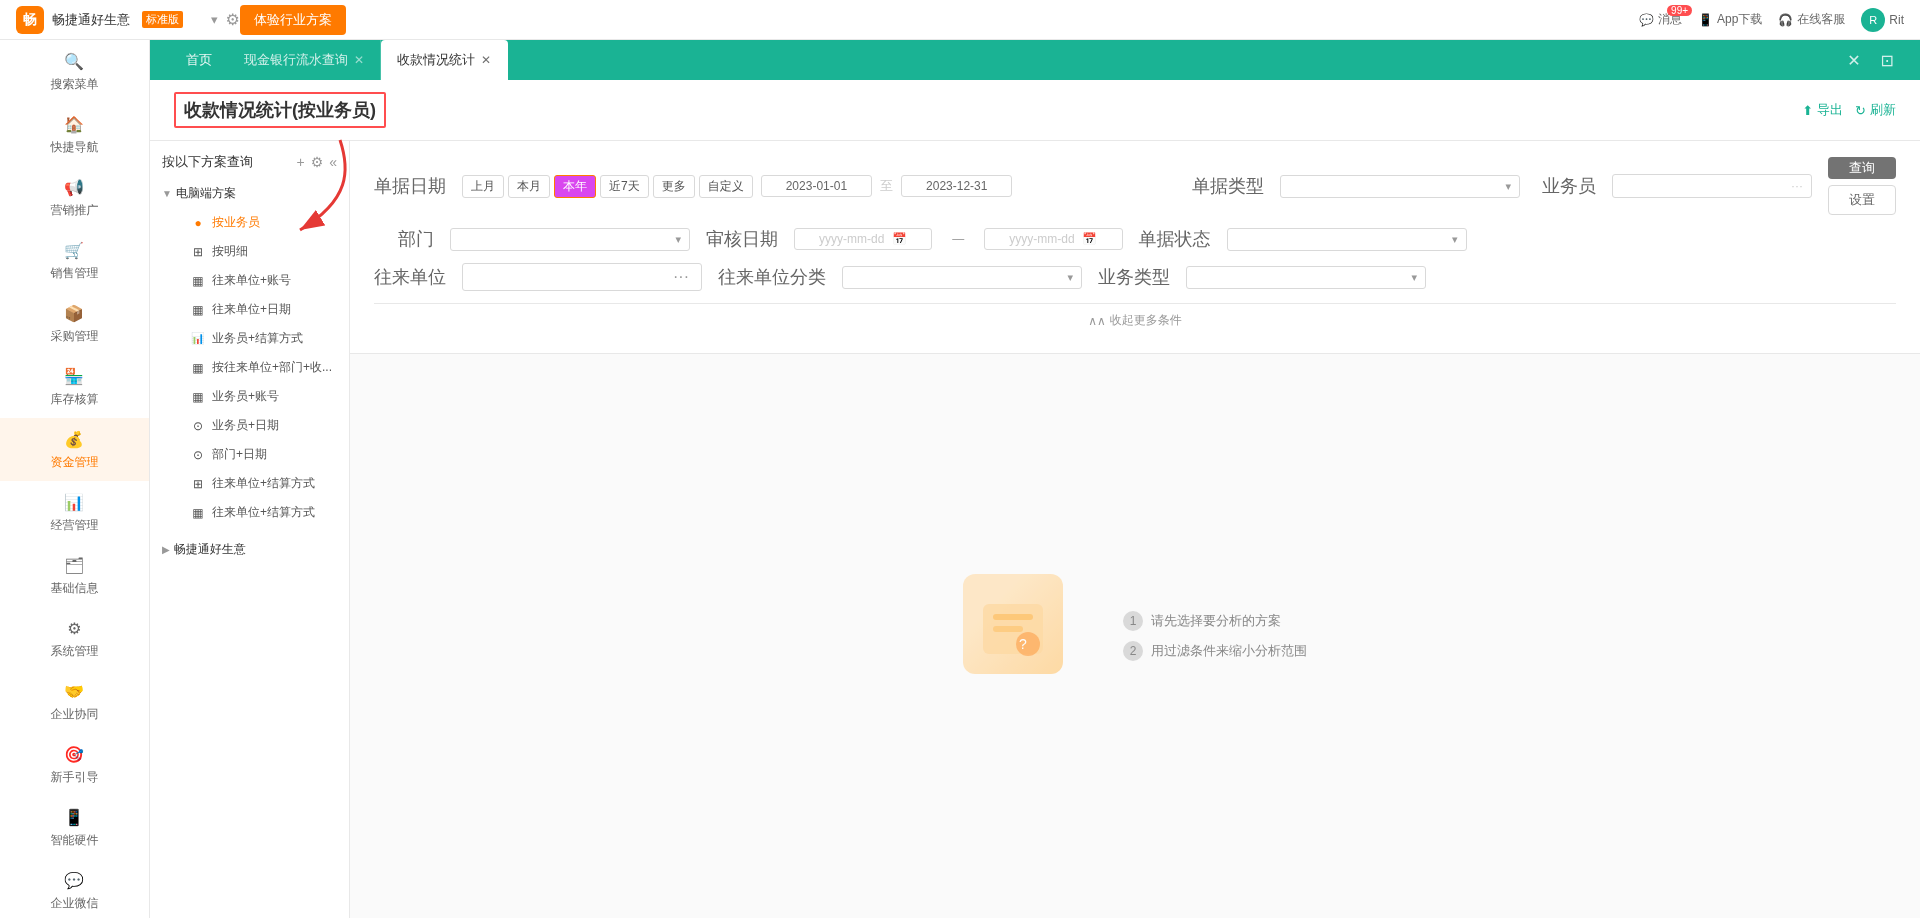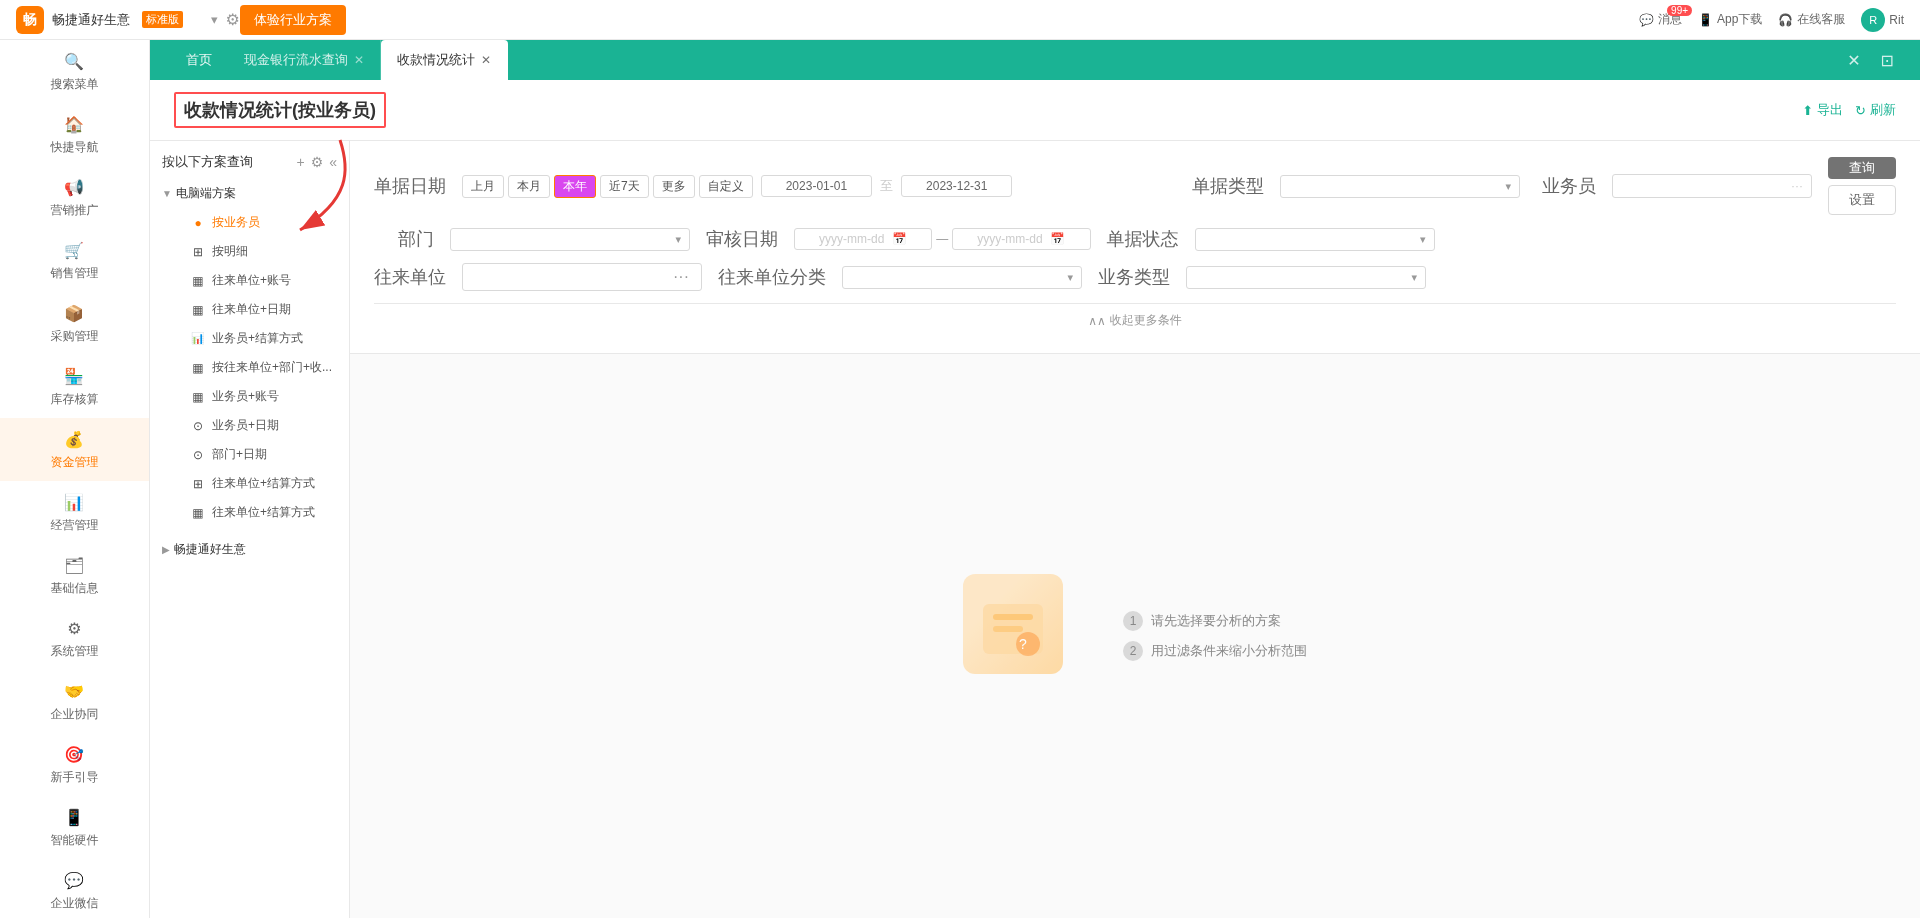--- a/index.html
+++ b/index.html
@@ -421,21 +421,21 @@
     .more-btn {
       color: #999;
       cursor: pointer;
       font-size: 16px;
       padding: 0 4px;
     }
 
     .audit-date-group {
       display: flex;
       align-items: center;
-      gap: 4px;
+      gap: 20px;
     }
     .date-sep { color: #999; font-size: 12px; }
   </style>
 </head>
 <body>
 
 <div class="top-bar">
   <div class="logo-area">
     <div class="logo-icon">畅</div>
     <span class="logo-text">畅捷通好生意</span>

